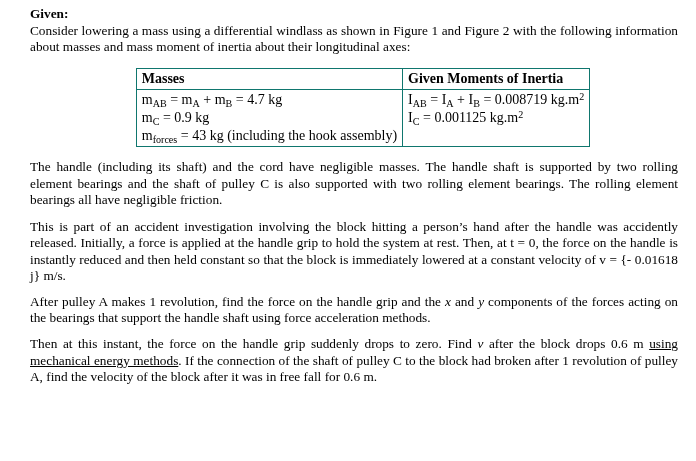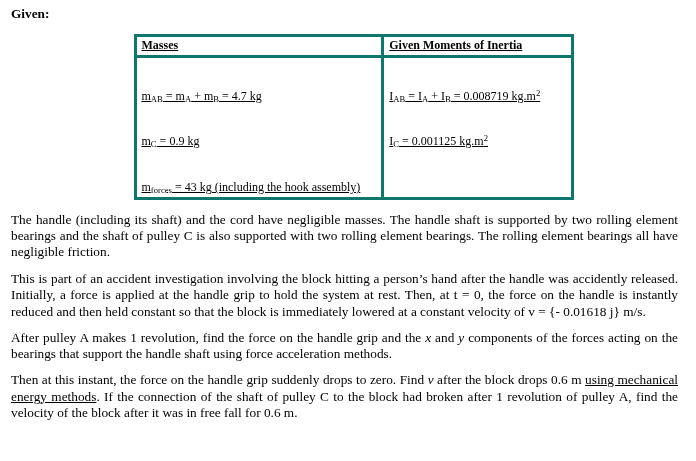--- a/index.html
+++ b/index.html
@@ -13,21 +13,21 @@
     font-family: "Liberation Serif", serif;
     color: #000000;
     font-size: 13.3px;
     line-height: 1.22;
     overflow: hidden;
   }
   .page {
     position: relative;
     width: 696px;
     height: 461px;
-    padding: 6px 18px 0 11px;
+    padding: 6px 18px 0 30px;
     box-sizing: border-box;
   }
   .section-head {
     font-weight: bold;
     margin: 0 0 1px 0;
   }
   .para {
     margin: 0 0 0 0;
     text-align: justify;
   }
@@ -58,48 +58,47 @@
     margin: 12px 0 12px 0;
     display: flex;
     justify-content: center;
   }
   table.info {
     border-collapse: collapse;
     width: 440px;
     margin-left: 18px;
   }
   table.info td {
-    border: 3px solid #0f766e;
+    border: 1px solid #0f766e;
     padding: 1px 5px 1px 5px;
     vertical-align: top;
-    font-size: 12px;
+    font-size: 14px;
     line-height: 1.3;
-    text-decoration: underline;
   }
   table.info td.col-a {
     width: 246px;
   }
   table.info td.col-b {
     width: 194px;
   }
   .th {
     font-weight: bold;
   }
   .cell-lines div {
     white-space: nowrap;
-    margin-top: 30px;
   }
 </style>
 </head>
 <body>
 
 <div class="page">
 
   <div class="block">
     <div class="section-head">Given:</div>
+    <div class="para">Consider lowering a mass using a differential windlass as shown in Figure 1 and Figure 2 with the following information about masses and mass moment of inertia about their longitudinal axes:</div>
   </div>
 
   <div class="tbl-wrap">
     <table class="info">
       <tbody>
           <tr>
         <td class="col-a th">Masses</td>
         <td class="col-b th">Given Moments of Inertia</td>
       </tr>
       <tr>

